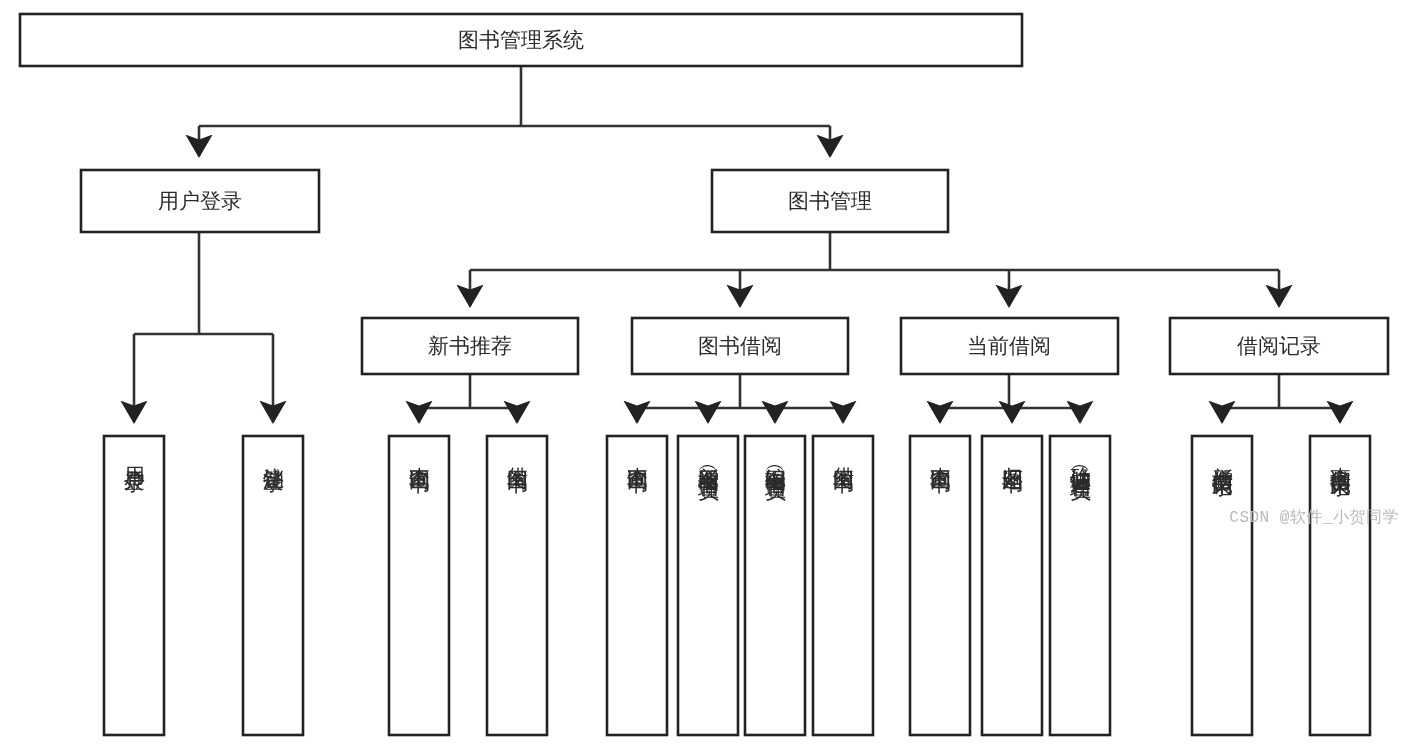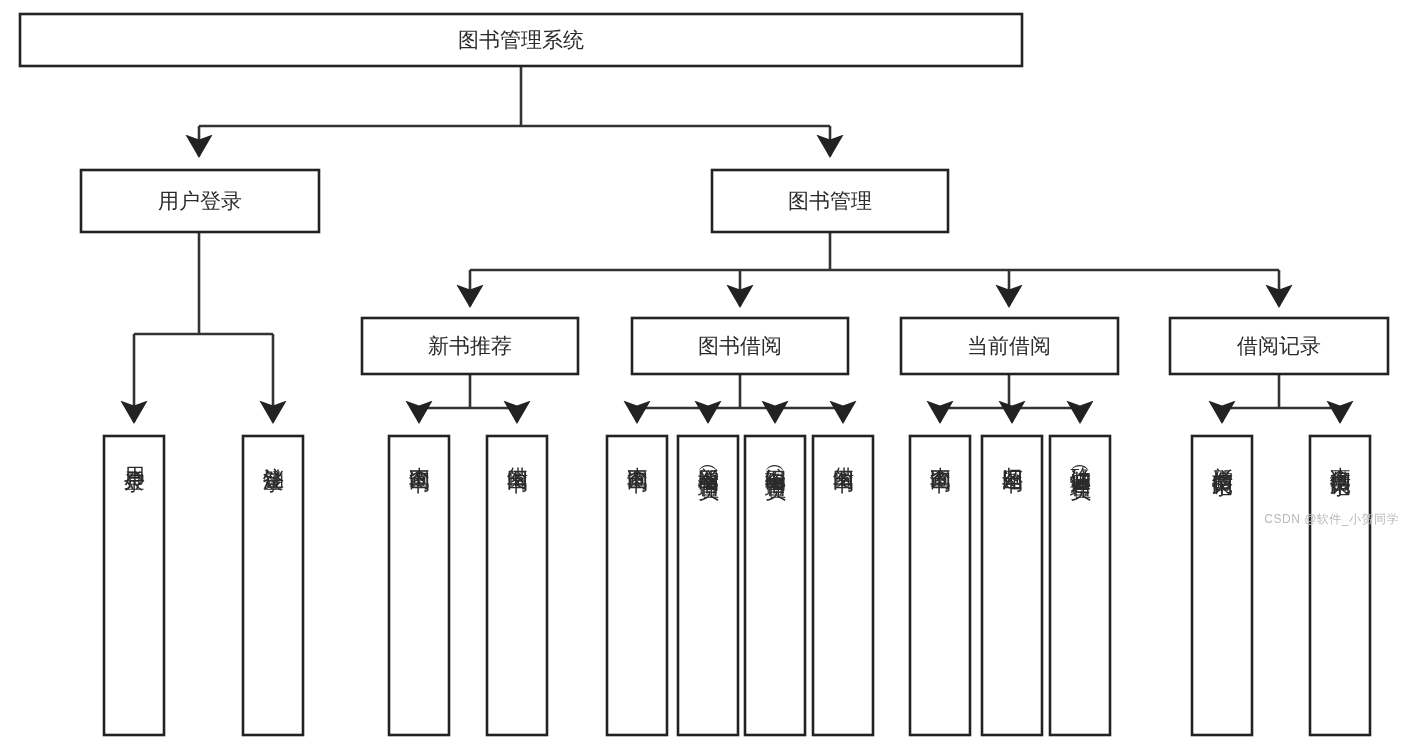--- a/index.html
+++ b/index.html
@@ -61,22 +61,22 @@
     display: flex;
     align-items: center;
     justify-content: flex-start;
     white-space: nowrap;
     pointer-events: none;
   }
   .watermark {
     position: absolute;
     right: 6px;
     bottom: 6px;
-    font-family: Liberation Sans, sans-serif;
-    font-size: 12px;
+    font-family: Liberation Mono, monospace;
+    font-size: 16px;
     color: #b9b9b9;
     letter-spacing: 0.5px;
     white-space: nowrap;
   }
 </style>
 </head>
 <body>
 
 <div id="diagram-root">
 

